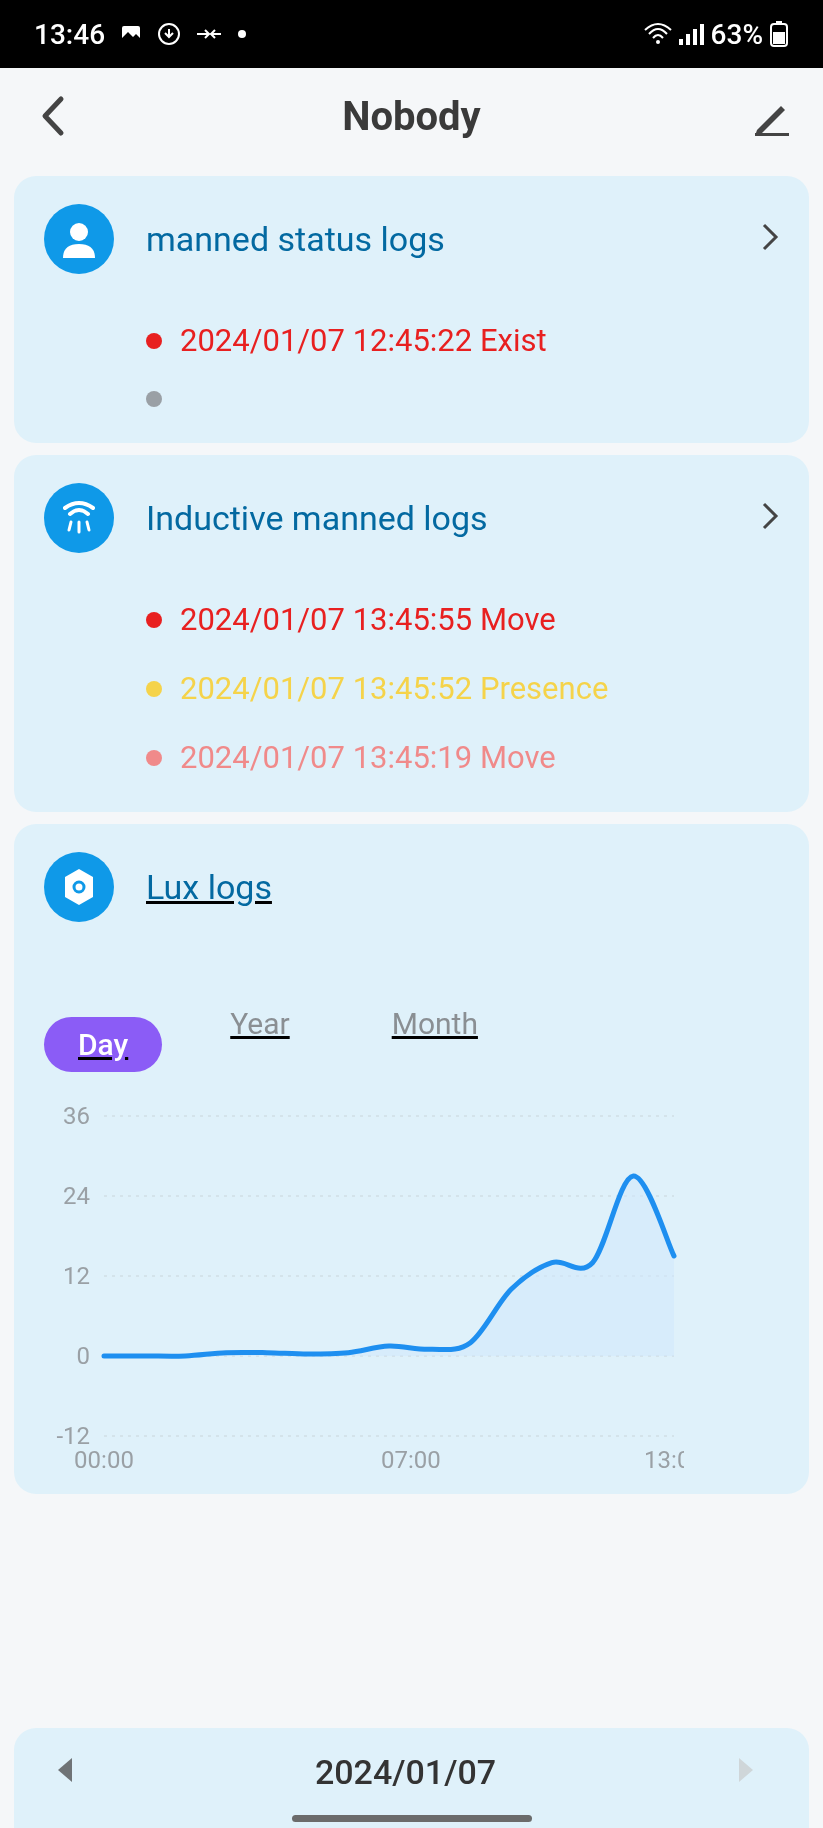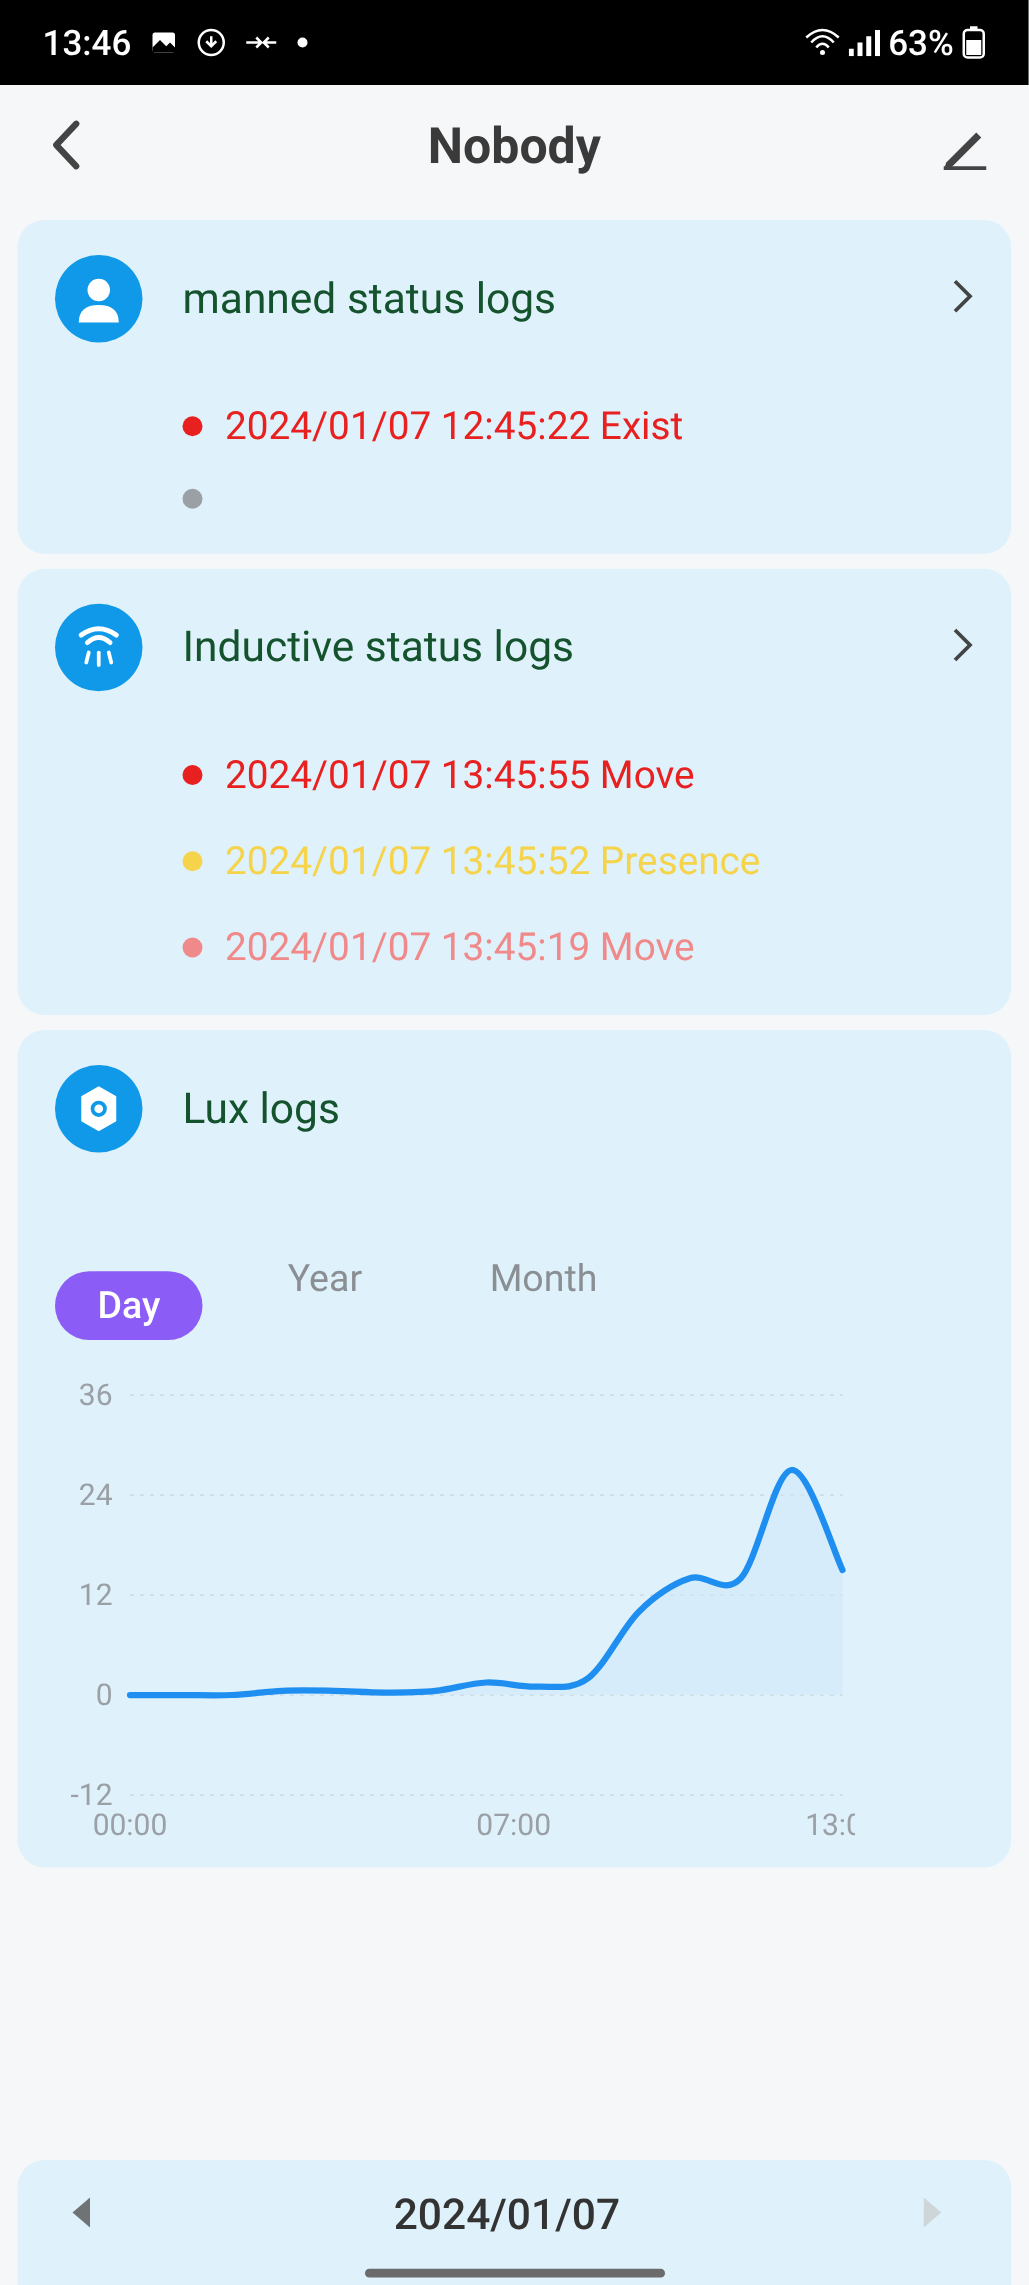--- a/index.html
+++ b/index.html
@@ -55,21 +55,21 @@
   width: 70px; height: 70px;
   border-radius: 50%;
   background: #0f99e8;
   display: flex;
   align-items: center;
   justify-content: center;
   flex-shrink: 0;
 }
 .card-title {
   font-size: 34px;
-  color: #14532d;
+  color: #0369a1;
   flex: 1;
 }
 .chevron { color: #444; }
 
 .log-list { padding-left: 102px; padding-top: 48px; }
 .log-row {
   display: flex;
   align-items: center;
   gap: 18px;
   margin-bottom: 32px;
@@ -251,21 +251,21 @@
   <div class="card-header">
     <div class="card-icon-wrap">
       <svg width="44" height="36" viewBox="0 0 44 36">
           <path d="M8 8 Q22 -2 36 8" fill="none" stroke="#fff" stroke-width="4" stroke-linecap="round"></path>
           <path d="M13 14 Q22 6 31 14" fill="none" stroke="#fff" stroke-width="4" stroke-linecap="round"></path>
           <line x1="14" y1="22" x2="12" y2="30" stroke="#fff" stroke-width="3" stroke-linecap="round"></line>
           <line x1="22" y1="22" x2="22" y2="32" stroke="#fff" stroke-width="3" stroke-linecap="round"></line>
           <line x1="30" y1="22" x2="32" y2="30" stroke="#fff" stroke-width="3" stroke-linecap="round"></line>
         </svg>
     </div>
-    <div class="card-title">Inductive status logs</div>
+    <div class="card-title">Inductive manned logs</div>
     <div class="chevron">
       <svg width="18" height="30" viewBox="0 0 18 30">
           <path d="M3 3 L15 15 L3 27" fill="none" stroke="#444" stroke-width="3"></path>
         </svg>
     </div>
   </div>
   <div class="log-list">
     <div class="log-row">
       <span class="dot dot-red"></span>
       <span class="txt-red">2024/01/07 13:45:55 Move</span>
@@ -274,21 +274,21 @@
       <span class="dot dot-yellow"></span>
       <span class="txt-yellow">2024/01/07 13:45:52 Presence</span>
     </div>
     <div class="log-row">
       <span class="dot dot-pink"></span>
       <span class="txt-pink">2024/01/07 13:45:19 Move</span>
     </div>
   </div>
 </div>
 
-<div class="card" style="padding-bottom: 18px;">
+<div class="card" style="padding-bottom: 18px; text-decoration: underline;">
   <div class="card-header">
     <div class="card-icon-wrap">
       <svg width="44" height="44" viewBox="0 0 44 44">
           <path d="M22 4 L36 12 V32 L22 40 L8 32 V12 Z" fill="#fff"></path>
           <circle cx="22" cy="22" r="5" fill="none" stroke="#0f99e8" stroke-width="3"></circle>
         </svg>
     </div>
     <div class="card-title">Lux logs</div>
   </div>
   <div class="tab-row">

